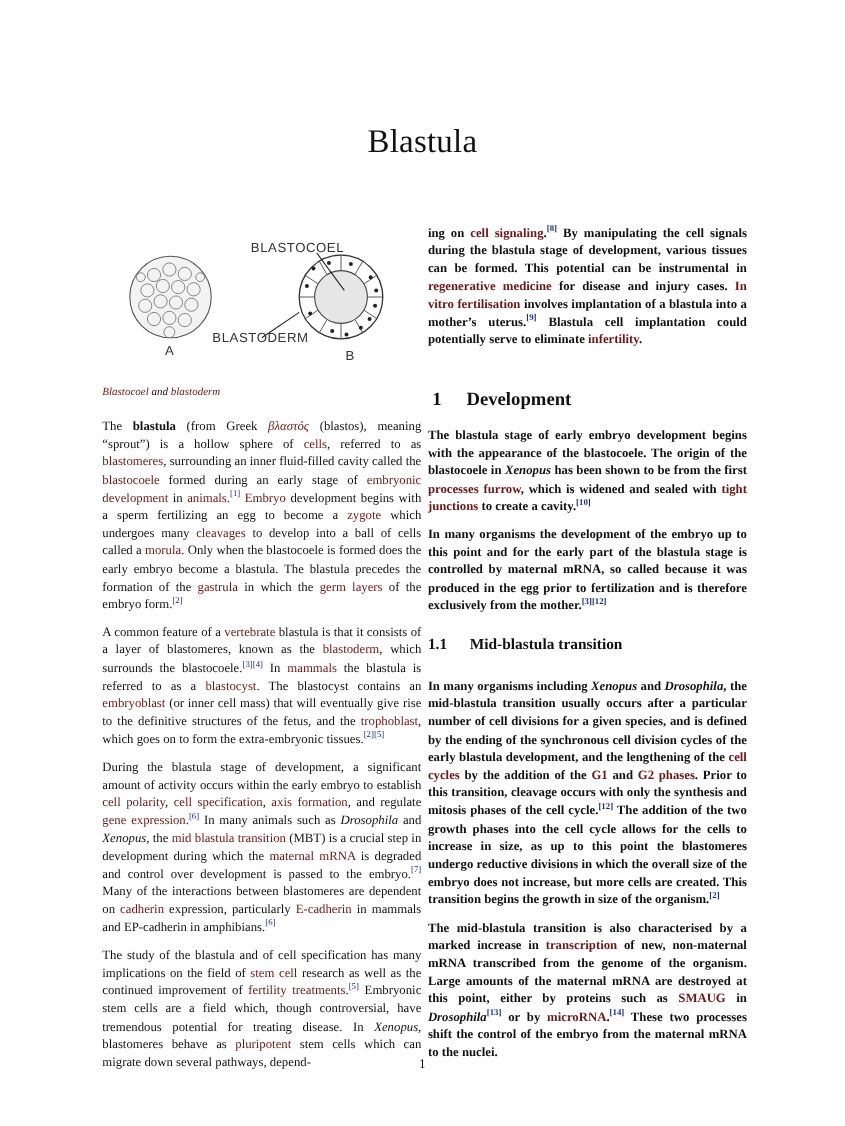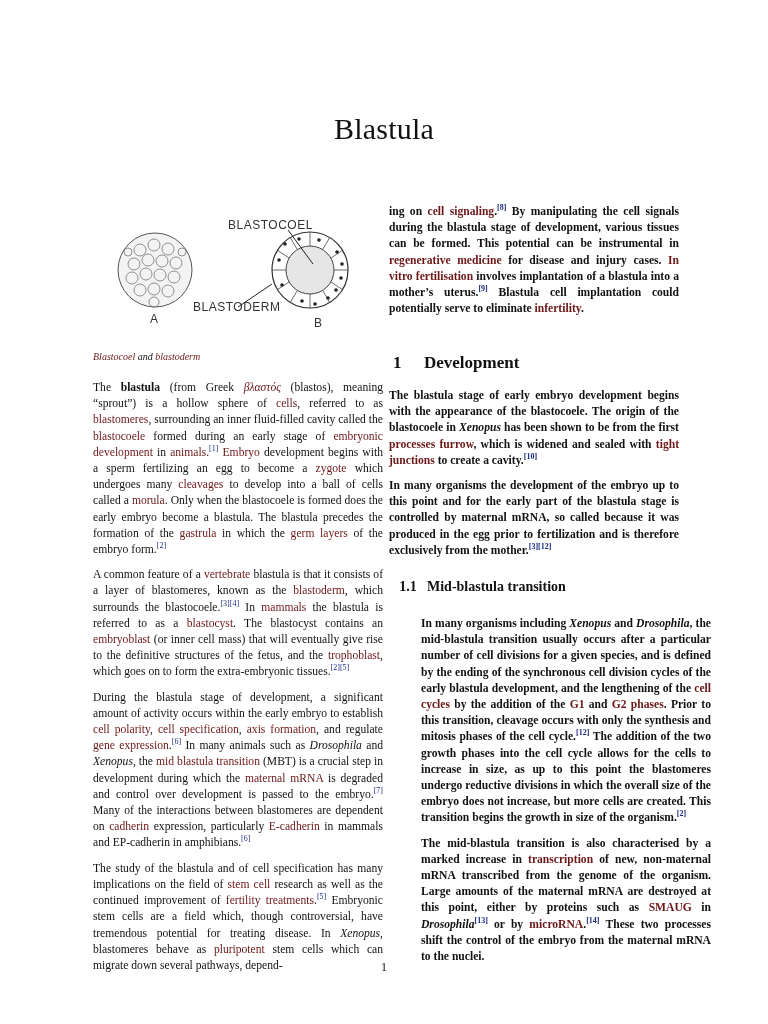--- a/index.html
+++ b/index.html
@@ -14,21 +14,21 @@
   p { margin: 0 0 9px 0; }
   a.lnk { color: #6b1717; text-decoration: none; }
   sup.ref { color: #1a2a80; font-size: 8px; line-height: 0; vertical-align: super; }
   .figure { position: absolute; top: 212px; left: 110px; width: 260px; height: 118px; }
   .fig-label { position: absolute; font-family: "Liberation Sans", "DejaVu Sans", sans-serif;
                font-size: 12px; color: #333; letter-spacing: 0.5px; }
   .caption { position: absolute; top: 351px; left: 93px; font-size: 10px; font-style: italic; }
   .caption .lnk { color: #6b1717; }
   h2.sec { position: absolute; left: 389px; margin: 4px; font-size: 17px; font-weight: bold; }
   h2.sec .num { display: inline-block; width: 31px; }
-  h3.sub { position: absolute; left: 389px; margin: 0; font-size: 14px; font-weight: bold; text-align: center; }
+  h3.sub { position: absolute; left: 389px; margin: 0; font-size: 14px; font-weight: bold; }
   h3.sub .num { display: inline-block; width: 38px; }
   .page-num { position: absolute; top: 960px; left: 0; width: 768px; text-align: center; font-size: 12px; }
 </style>
 </head>
 <body>
 
 <h1 class="page-title">Blastula</h1>
 
 <div class="figure">
   <svg width="260" height="118" viewBox="0 0 260 118">
@@ -114,18 +114,18 @@
 
 <h2 class="sec" style="top:349px;"><span class="num">1</span><span>Development</span></h2>
 
 <div class="col col-right" style="top:388px;">
   <p>The blastula stage of early embryo development begins with the appearance of the blastocoele. The origin of the blastocoele in <i>Xenopus</i> has been shown to be from the first <a class="lnk">processes furrow</a>, which is widened and sealed with <a class="lnk">tight junctions</a> to create a cavity.<sup class="ref">[10]</sup></p>
   <p>In many organisms the development of the embryo up to this point and for the early part of the blastula stage is controlled by maternal mRNA, so called because it was produced in the egg prior to fertilization and is therefore exclusively from the mother.<sup class="ref">[3][12]</sup></p>
 </div>
 
 <h3 class="sub" style="top:579px;"><span class="num">1.1</span><span>Mid-blastula transition</span></h3>
 
-<div class="col col-right" style="top:616px;margin-left:32px;">
+<div class="col col-right" style="top:616px;">
   <p>In many organisms including <i>Xenopus</i> and <i>Drosophila</i>, the mid-blastula transition usually occurs after a particular number of cell divisions for a given species, and is defined by the ending of the synchronous cell division cycles of the early blastula development, and the lengthening of the <a class="lnk">cell cycles</a> by the addition of the <a class="lnk">G1</a> and <a class="lnk">G2 phases</a>. Prior to this transition, cleavage occurs with only the synthesis and mitosis phases of the cell cycle.<sup class="ref">[12]</sup> The addition of the two growth phases into the cell cycle allows for the cells to increase in size, as up to this point the blastomeres undergo reductive divisions in which the overall size of the embryo does not increase, but more cells are created. This transition begins the growth in size of the organism.<sup class="ref">[2]</sup></p>
   <p>The mid-blastula transition is also characterised by a marked increase in <a class="lnk">transcription</a> of new, non-maternal mRNA transcribed from the genome of the organism. Large amounts of the maternal mRNA are destroyed at this point, either by proteins such as <a class="lnk">SMAUG</a> in <i>Drosophila</i><sup class="ref">[13]</sup> or by <a class="lnk">microRNA</a>.<sup class="ref">[14]</sup> These two processes shift the control of the embryo from the maternal mRNA to the nuclei.</p>
 </div>
 
 <div class="page-num">1</div>
 
 </body></html>

